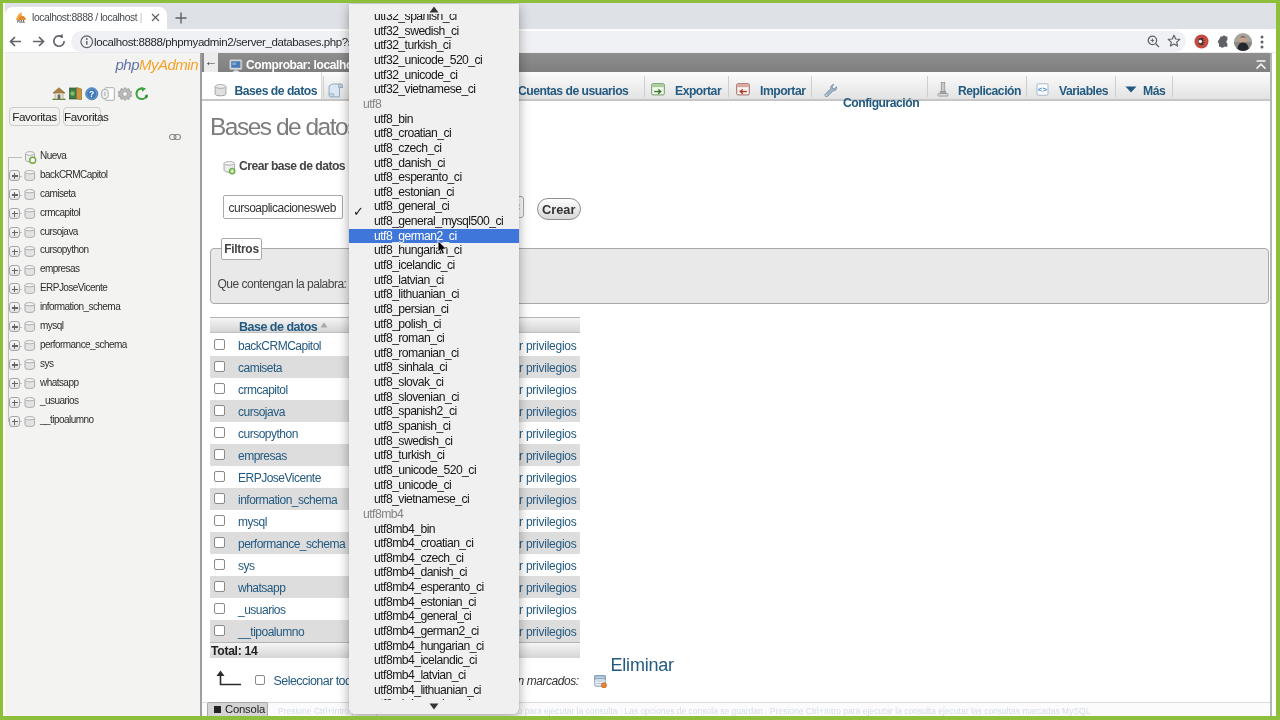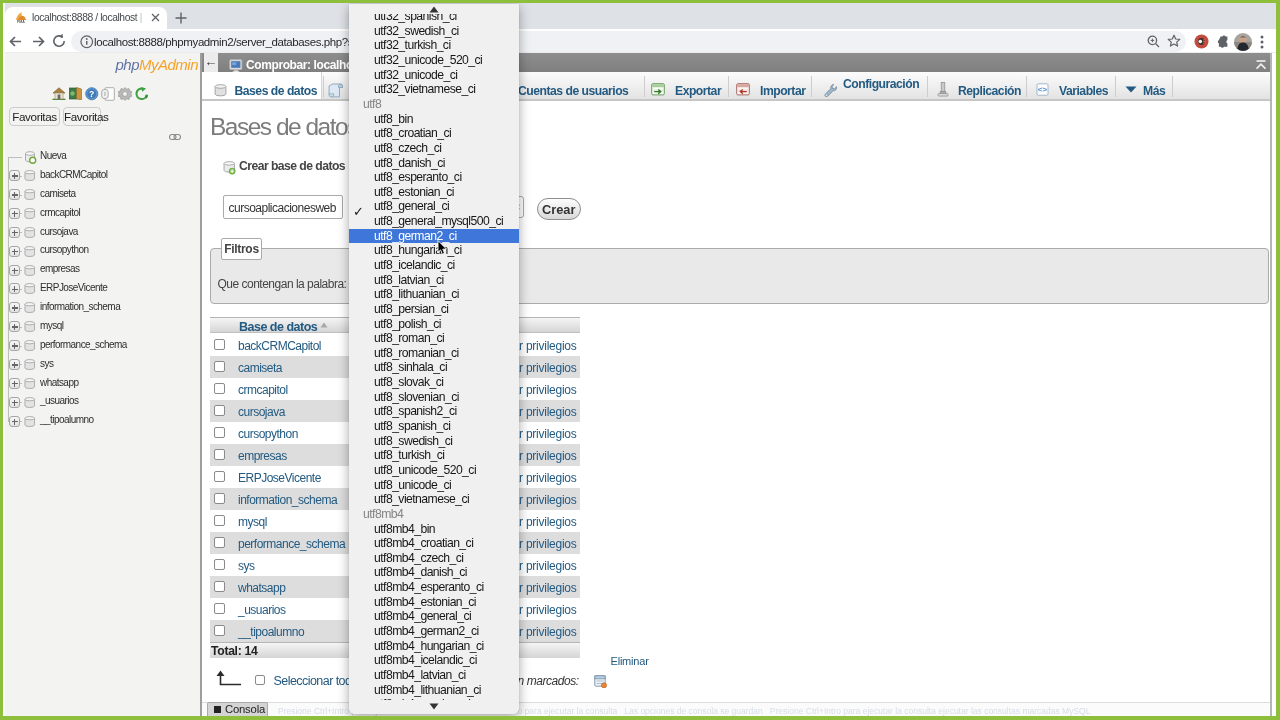--- a/index.html
+++ b/index.html
@@ -324,21 +324,21 @@
     <rect x="0.7" y="0.7" width="12.6" height="11.2" rx="1.2" fill="#faf4f3" stroke="#a56a60" stroke-width="1"></rect>
     <rect x="1.2" y="1.2" width="11.6" height="3" fill="#d8a8a0"></rect>
     <path d="M1 7.3 H13" stroke="#e4cfc8" stroke-width="0.8"></path>
     <path d="M10.8 8.6 H4.8 M6.8 6.4 L4.2 8.6 L6.8 10.8" stroke="#b03528" stroke-width="1.3" fill="none"></path>
   </svg>
 <div class="abs ptab" style="left:760px;top:84px">Importar</div>
 <svg class="icon" style="left:822.5px;top:83px" width="14" height="14" viewBox="0 0 14 14">
     <path d="M11 1.5 A3.2 3.2 0 0 0 7.8 5.6 L2.2 11.2 A1.6 1.6 0 0 0 4.5 13.4 L10.1 7.8 A3.2 3.2 0 0 0 13.6 3.6 L11.5 5.7 L9.5 5.3 L9.1 3.3 Z" fill="#9fb6c9" stroke="#6a8299" stroke-width="0.7"></path>
     <circle cx="3.4" cy="12.2" r="0.8" fill="#dde8f0"></circle>
   </svg>
-<div class="abs ptab" style="left:843px;top:77px">Configuración</div>
+<div class="abs ptab" style="left:843px;top:96px">Configuración</div>
 <svg class="icon" style="left:936.5px;top:81.5px" width="12" height="15" viewBox="0 0 12 15">
     <rect x="4.2" y="0.5" width="3.6" height="9" fill="#c9c9c9" stroke="#8a8a8a" stroke-width="0.7"></rect>
     <rect x="3.2" y="9.5" width="5.6" height="2" fill="#aaa" stroke="#8a8a8a" stroke-width="0.6"></rect>
     <rect x="1" y="11.5" width="10" height="2.6" rx="0.8" fill="#d8d8d8" stroke="#8a8a8a" stroke-width="0.7"></rect>
   </svg>
 <div class="abs ptab" style="left:958px;top:84px">Replicación</div>
 <svg class="icon" style="left:1036px;top:83px" width="13" height="13" viewBox="0 0 13 13">
     <rect x="1" y="0.8" width="11" height="11.4" rx="1.2" fill="#fdfdfd" stroke="#9ab0c4" stroke-width="0.9"></rect>
     <text x="6.5" y="9.3" text-anchor="middle" font-size="8" font-weight="bold" fill="#4a90d9" font-family="Liberation Sans">&lt;&gt;</text>
   </svg>
@@ -441,21 +441,21 @@
   </svg>
 <div class="abs cb" style="left:254.5px;top:674.5px"></div>
 <div class="abs dblink" style="left:273.5px;top:674px;font-size:12.5px;letter-spacing:-0.55px">Seleccionar todo</div>
 <div class="abs ital" style="left:340px;top:674px;width:238.7px;text-align:right">Para los elementos que están marcados:</div>
 <svg class="icon" style="left:594px;top:674.5px" width="13" height="13" viewBox="0 0 13 13">
     <rect x="0.8" y="0.8" width="10.4" height="10.4" rx="1" fill="#eef3f8" stroke="#7a93ad" stroke-width="0.9"></rect>
     <rect x="0.8" y="0.8" width="10.4" height="3" fill="#b8cfe4" stroke="#7a93ad" stroke-width="0.9"></rect>
     <path d="M2.5 6 h7 M2.5 8.5 h7" stroke="#9ab0c4" stroke-width="0.8"></path>
     <circle cx="10" cy="10.3" r="2.6" fill="#e8833a" stroke="#c05f1a" stroke-width="0.6"></circle>
   </svg>
-<div class="abs dblink" style="left:610.5px;top:655px;font-size:11px;letter-spacing:-0.2px">Eliminar</div>
+<div class="abs dblink" style="left:610.5px;top:655px;font-size:18px;letter-spacing:-0.2px">Eliminar</div>
 <div class="abs consbar"></div>
 <div class="abs" style="left:278px;top:706px;width:880px;font-size:8.5px;color:#9aa8c4;white-space:nowrap;overflow:hidden;opacity:0.38">Presione Ctrl+Intro para ejecutar la consulta &nbsp; Presione Ctrl+Intro para ejecutar la consulta &nbsp; Las opciones de consola se guardan &nbsp; Presione Ctrl+Intro para ejecutar la consulta ejecutar las consultas marcadas MySQL</div>
 <div class="abs constab"><span style="display:inline-block;width:7px;height:7px;background:#222;margin:0 4px 0 6px"></span>Consola</div>
 <div class="abs rightline"></div>
 <div class="abs dd">
     <div class="dditems">
       <div class="ddi">utf32_spanish_ci</div>
       <div class="ddi">utf32_swedish_ci</div>
       <div class="ddi">utf32_turkish_ci</div>
       <div class="ddi">utf32_unicode_520_ci</div>

